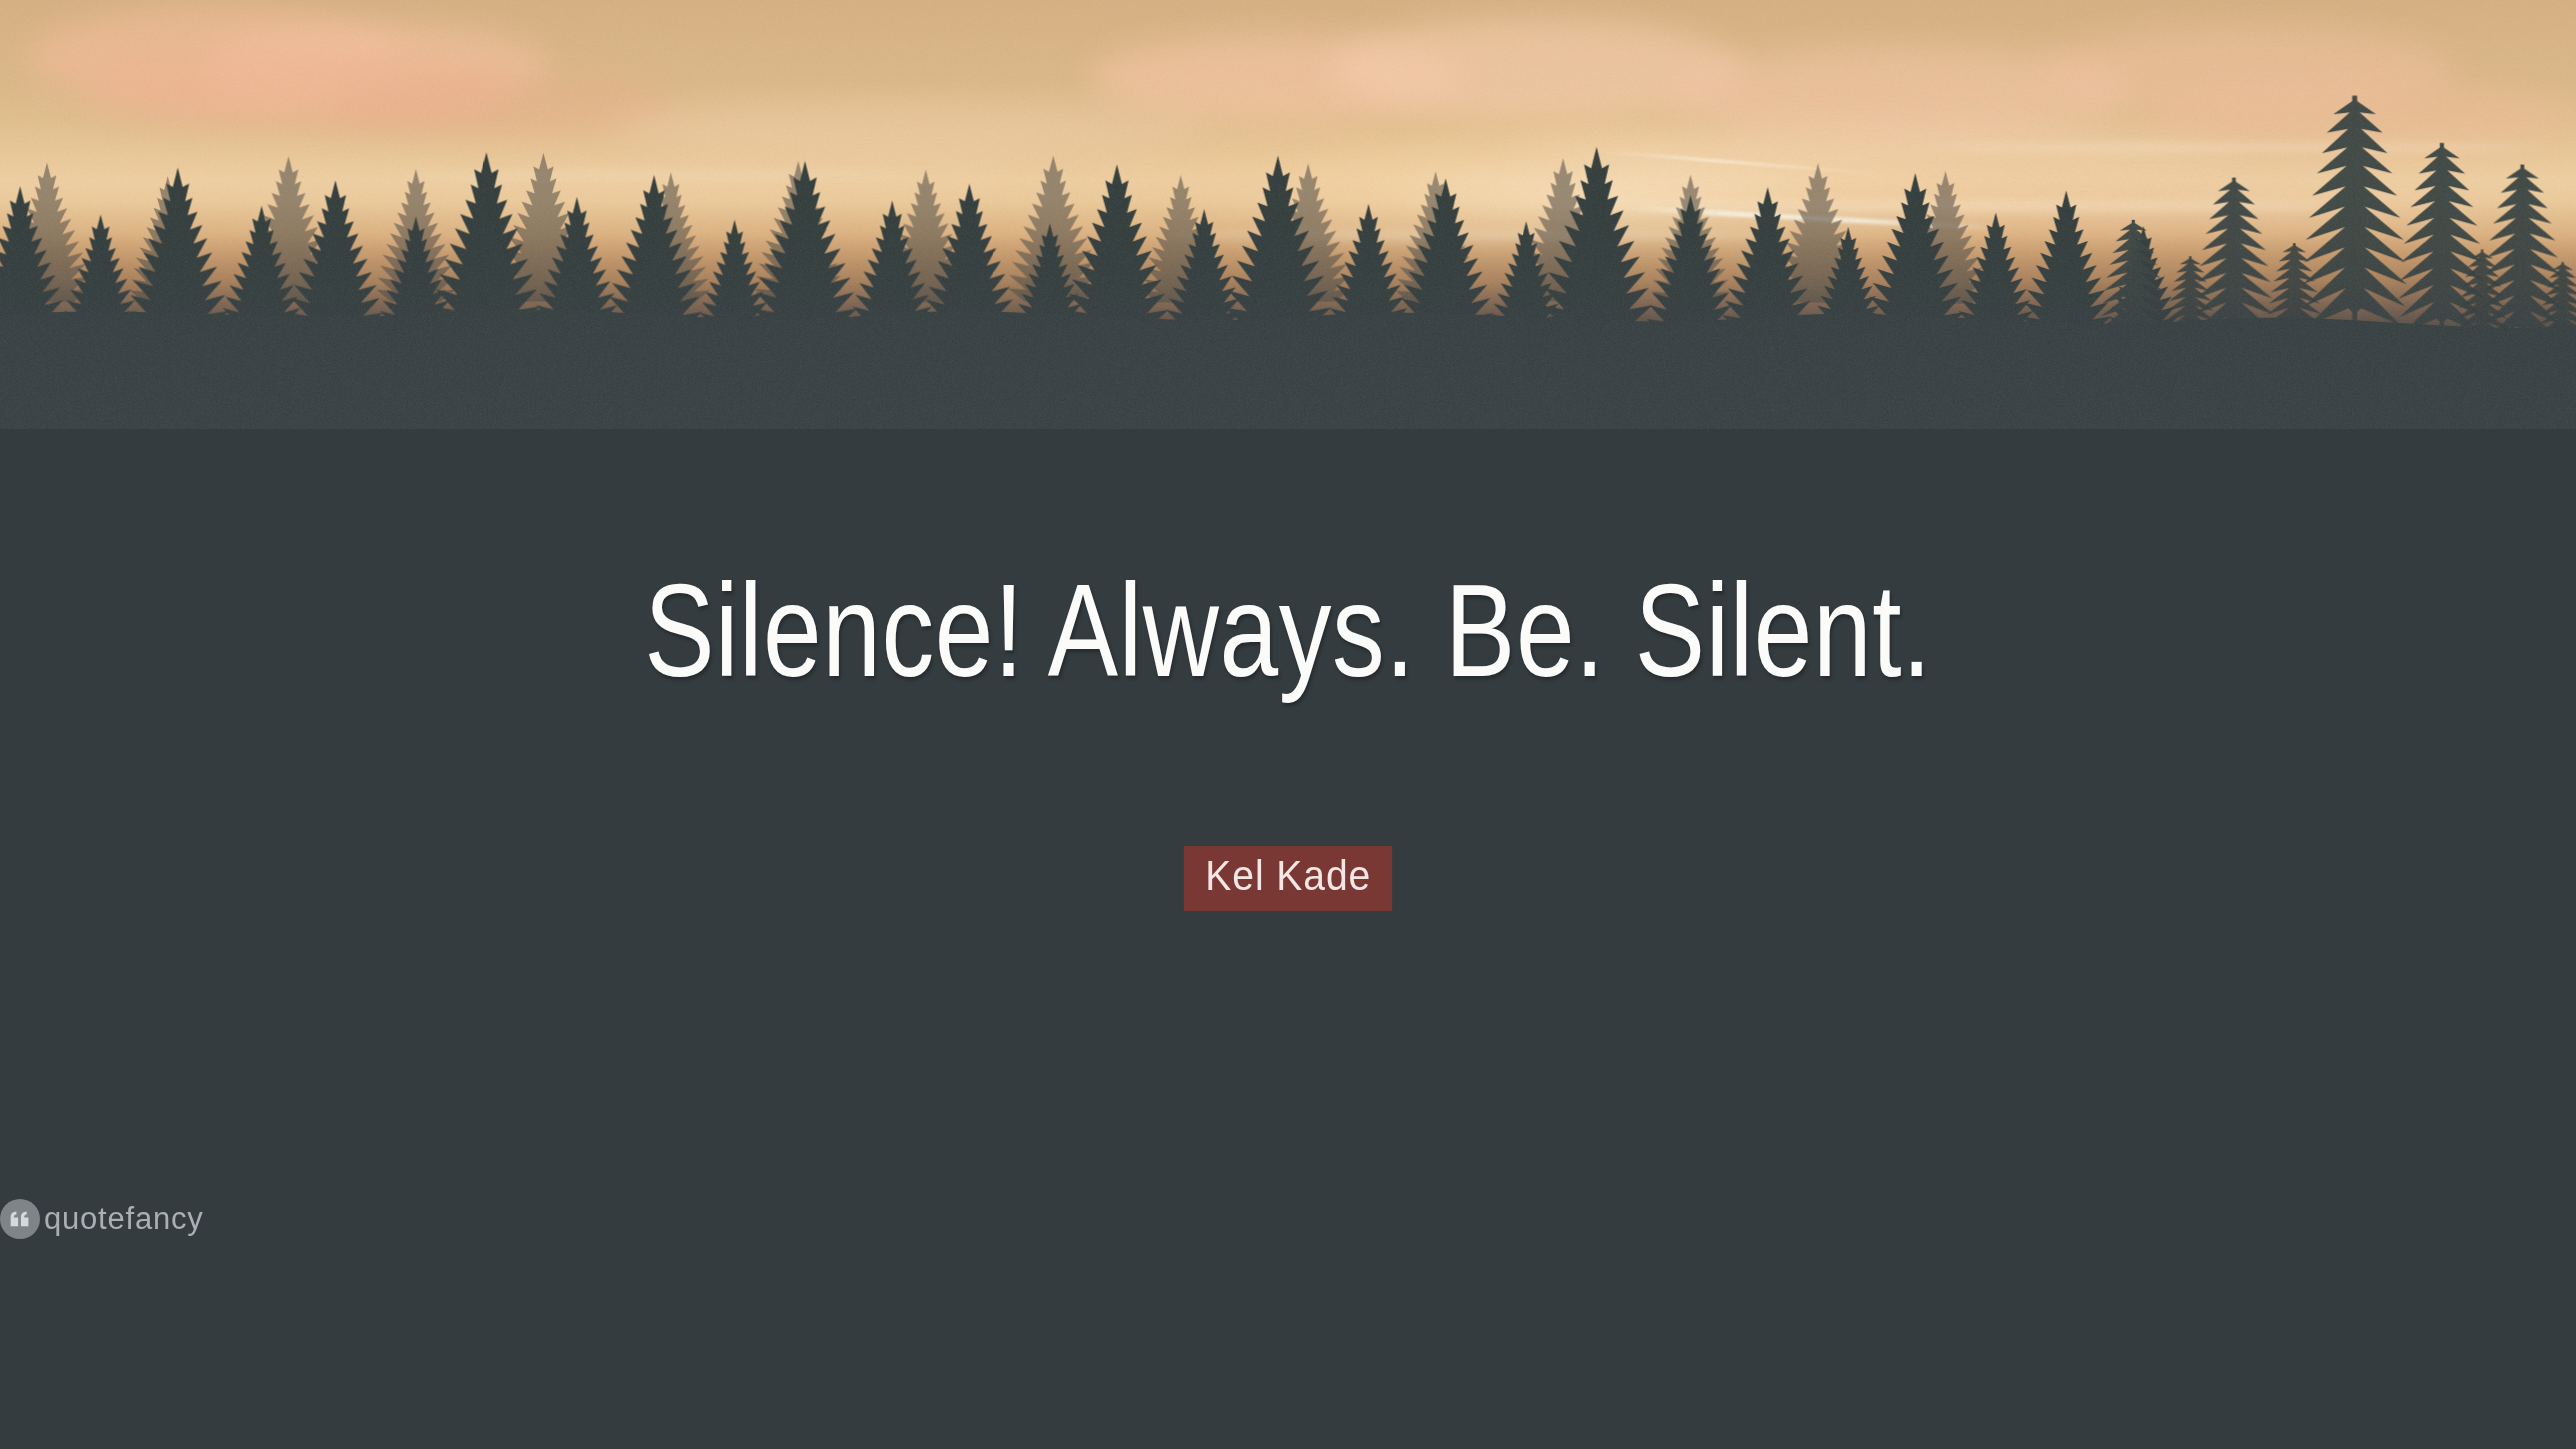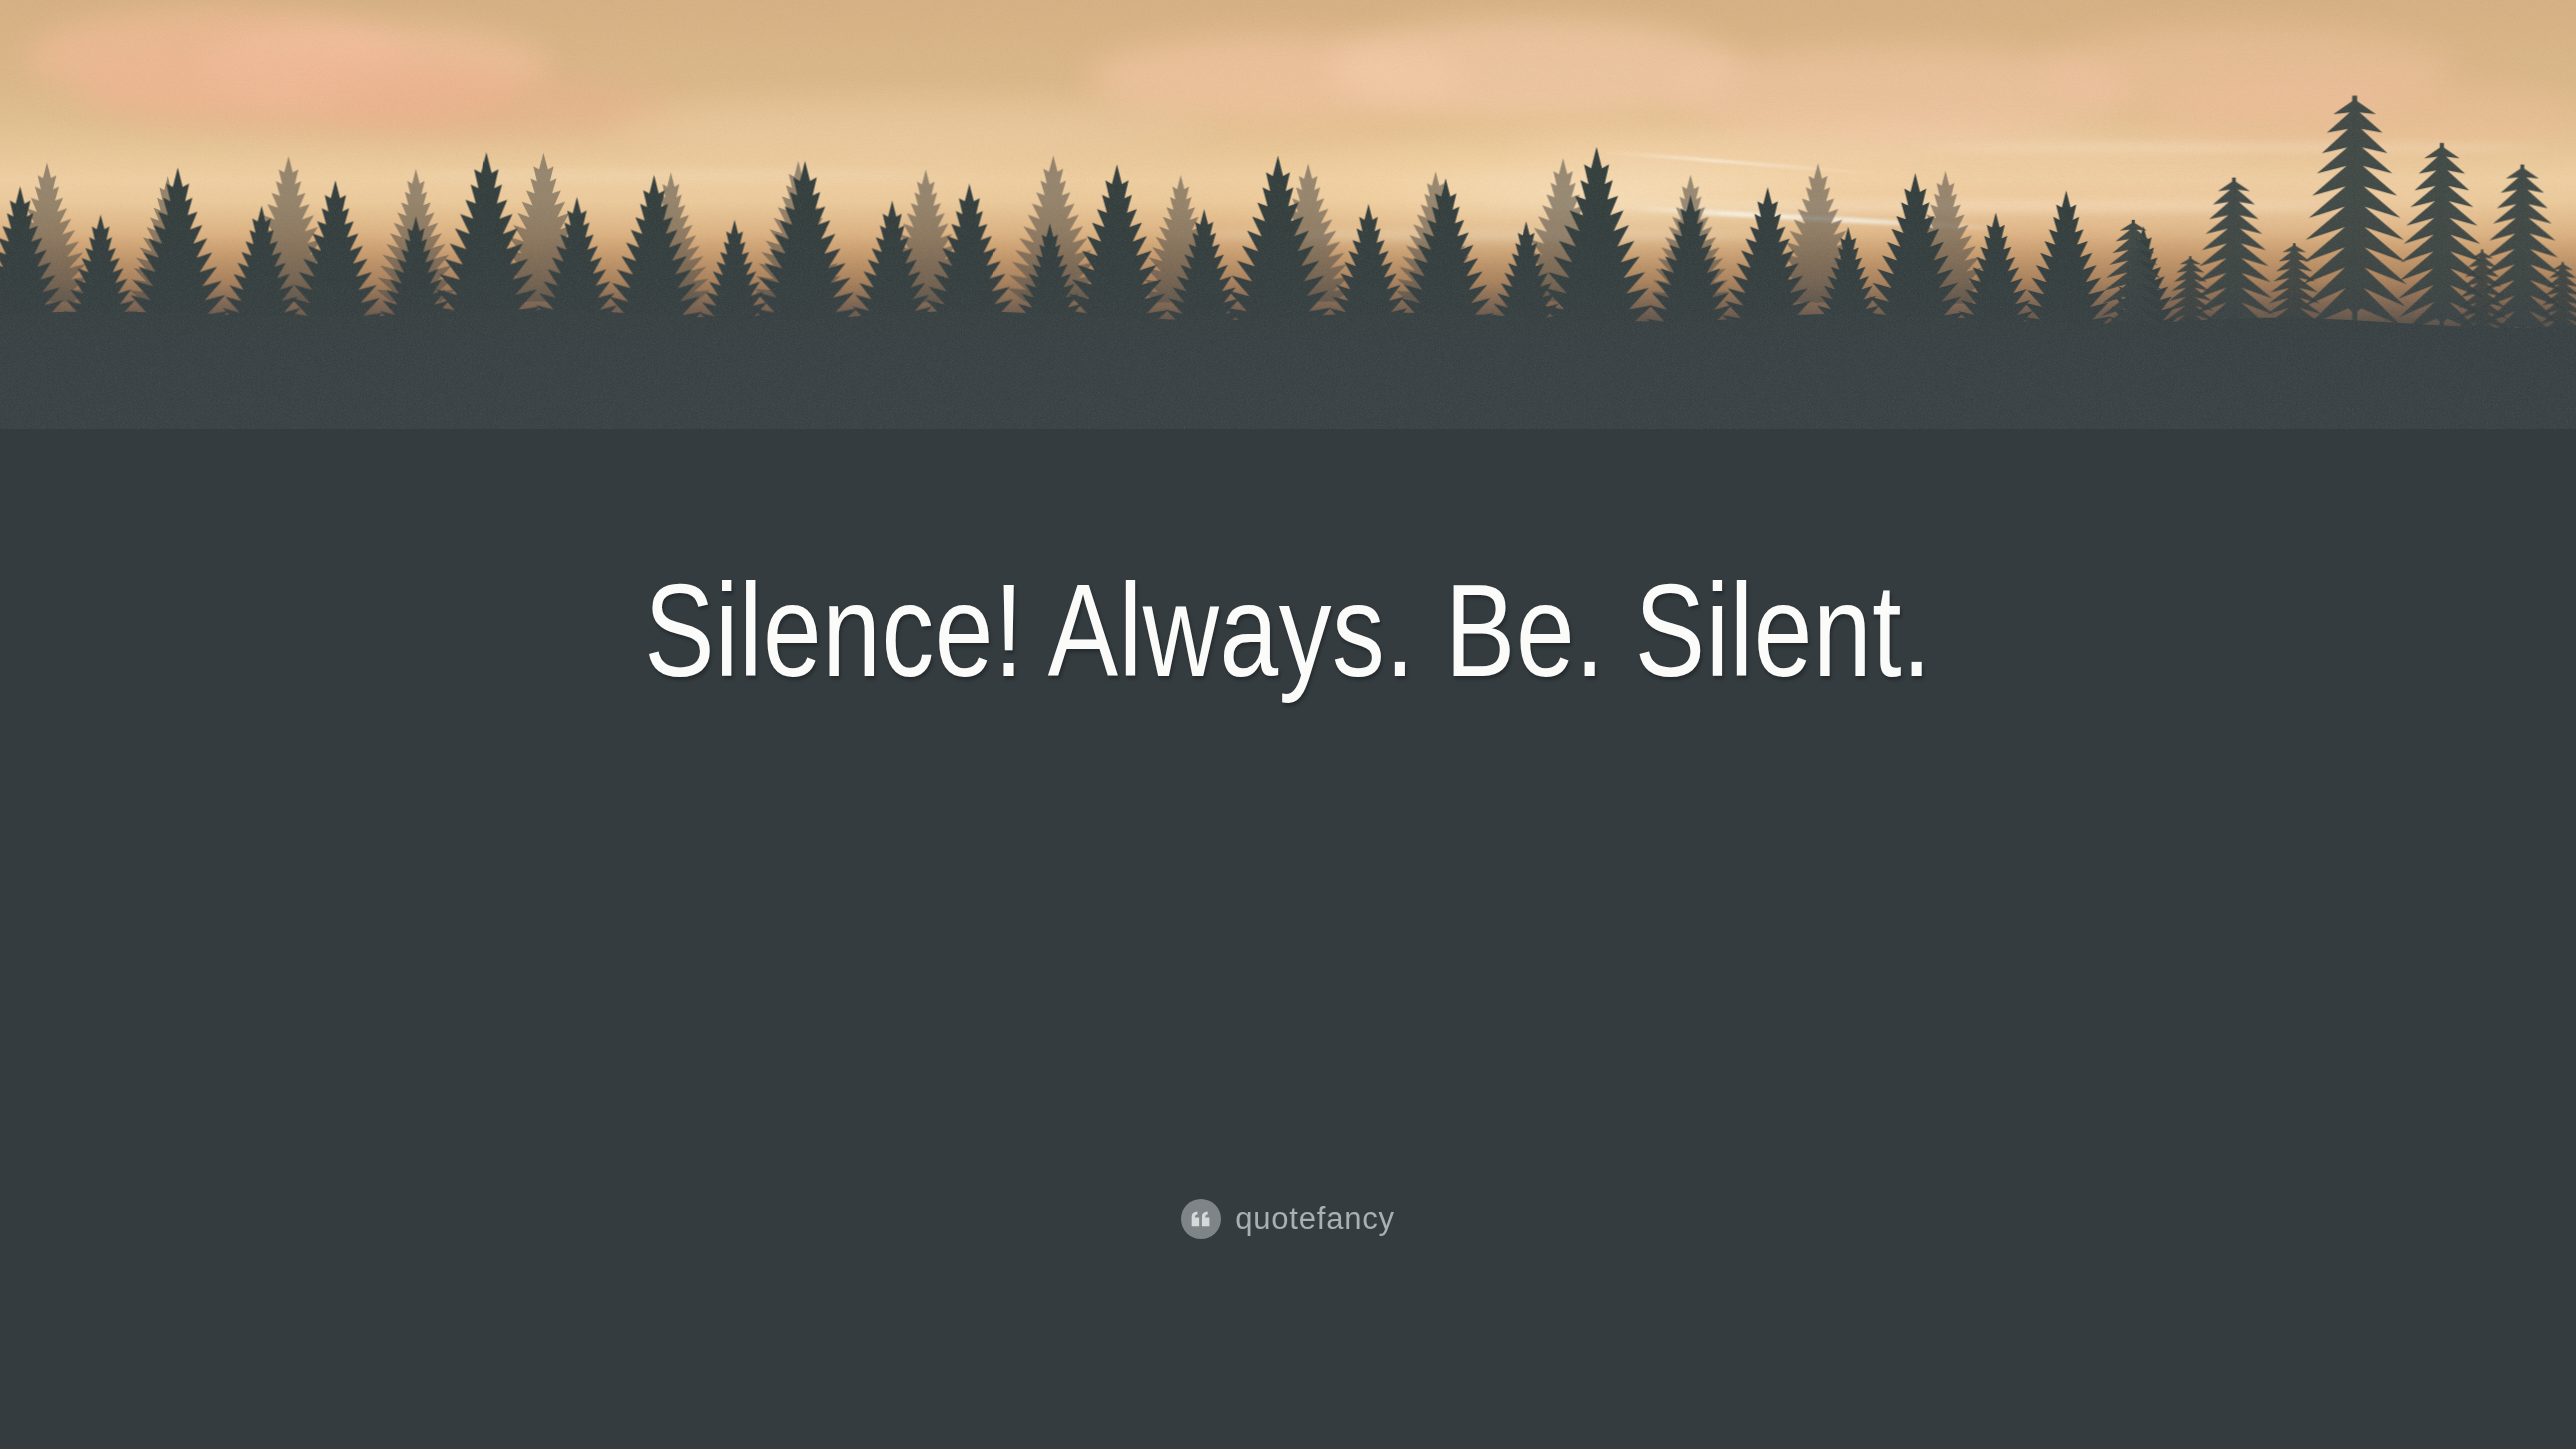--- a/index.html
+++ b/index.html
@@ -248,22 +248,22 @@
     transform: scaleX(0.93);
   }
 
   #logo {
     position: absolute;
     top: 1175px;
     left: 0;
     width: 2576px;
     display: flex;
     align-items: center;
-    justify-content: center;
-    gap: 14px;
+    justify-content: flex-start;
+    gap: 4px;
   }
   #logo-mark {
     width: 40px; height: 40px;
     border-radius: 50%;
     background: #7e8488;
     display: flex;
     align-items: center;
     justify-content: center;
   }
   #logo-word {
@@ -426,20 +426,23 @@
         <feColorMatrix type="saturate" values="0"></feColorMatrix>
       </filter>
       <rect width="100%" height="100%" filter="url(#grainf)" opacity="0.45"></rect>
     </svg>
   </div>
 
   <div id="content">
 
     <div id="quote">Silence! Always. Be. Silent.</div>
 
+    <div id="author-wrap">
+      <span id="author-badge">Kel Kade</span>
+    </div>
 
     <div id="logo">
       <span id="logo-mark">
         <svg width="20" height="16" viewBox="0 0 30 24" aria-hidden="true">
           <path d="M1,23 L1,9 C1,3.8 4.2,0.9 9.6,0.6 L9.6,5.4
                    C7.1,5.7 5.9,6.9 5.9,9.0 L5.9,9.6 L12.2,9.6 L12.2,23 Z
                    M16.4,23 L16.4,9 C16.4,3.8 19.6,0.9 25.0,0.6 L25.0,5.4
                    C22.5,5.7 21.3,6.9 21.3,9.0 L21.3,9.6 L27.6,9.6 L27.6,23 Z" fill="#d5d9da"></path>
         </svg>
       </span>

